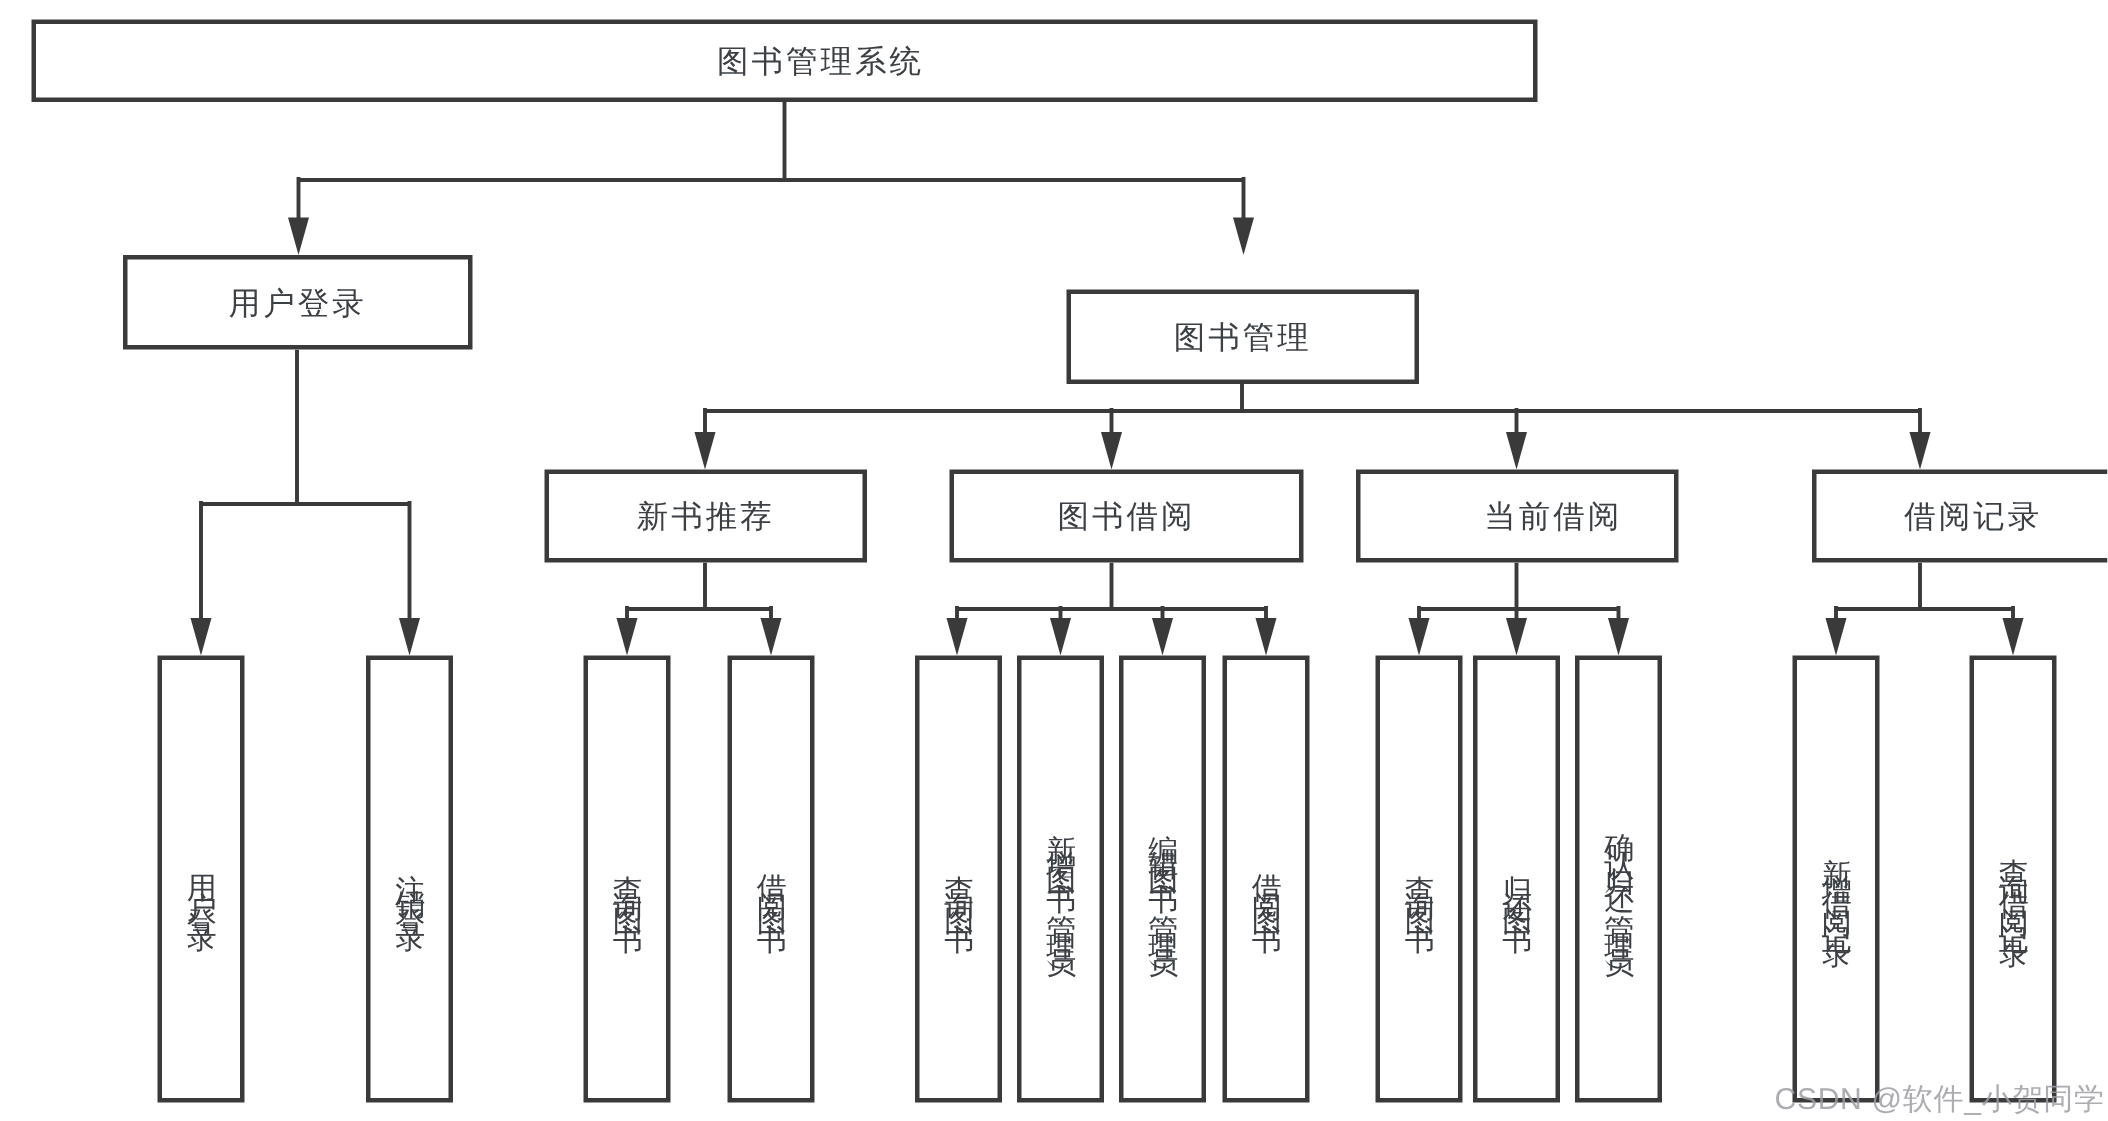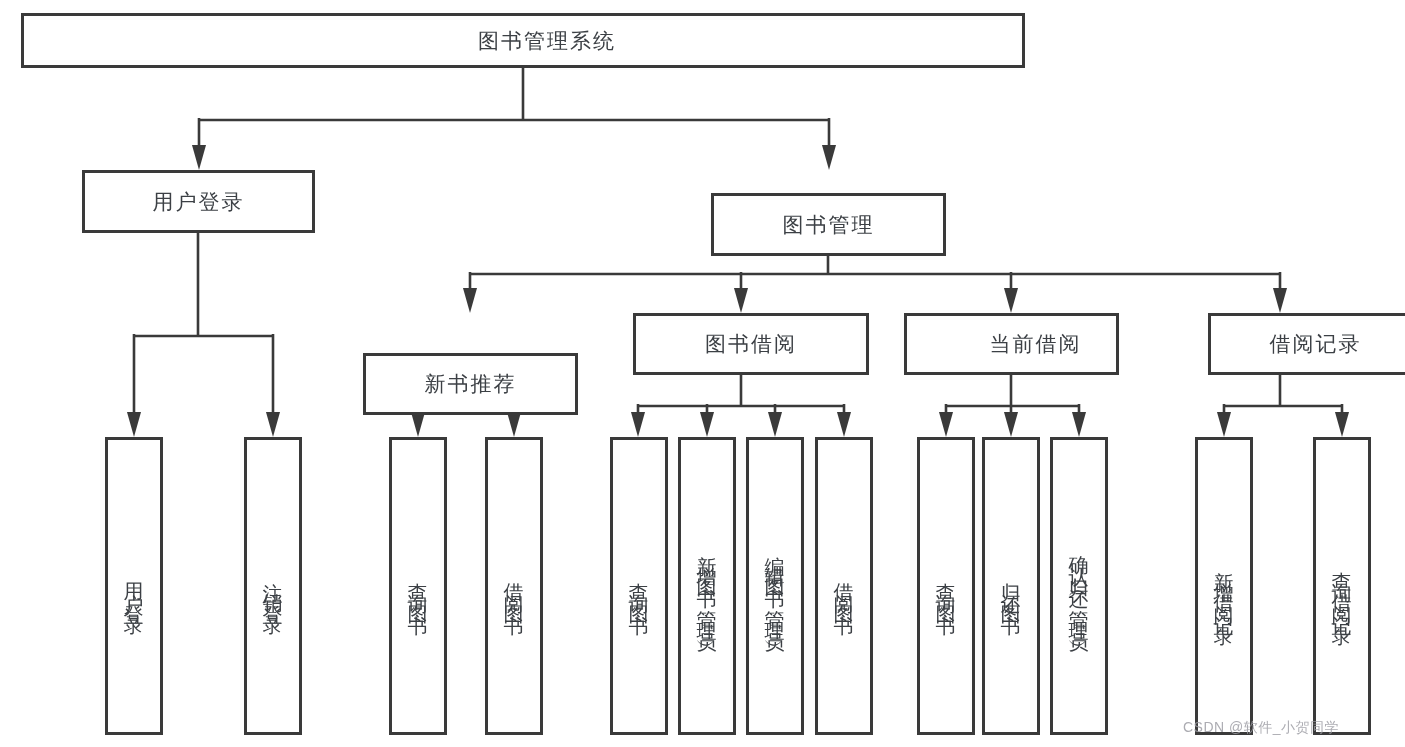--- a/index.html
+++ b/index.html
@@ -18,35 +18,35 @@
   .hbox { font-size:21px; letter-spacing:2px; font-weight:400; }
   .vbox {
     writing-mode:vertical-rl; text-orientation:mixed;
     font-size:20px; letter-spacing:11px; line-height:1.0;
     padding-top:6px;
   }
   
   .n-root   { left:21px;  top:13px;  width:1004px; height:55px;padding-left:48px; }
   .n-login  { left:82px;  top:170px; width:233px;  height:63px; }
   .n-mgmt   { left:711px; top:170px; width:235px;  height:63px;margin-top:23px; }
-  .n-rec    { left:363px; top:313px; width:215px;  height:62px;margin-top:40px; }
+  .n-rec    { left:363px; top:313px; width:215px;  height:62px; }
   .n-borrow { left:633px; top:313px; width:236px;  height:62px; }
   .n-cur    { left:904px; top:313px; width:215px;  height:62px;padding-left:48px; }
   .n-rec2   { left:1172px;top:313px; width:215px;  height:62px;margin-left:36px; }
   .leaf     { top:437px; width:58px; height:298px; }
   .l1  { left:105px; }  .l2  { left:244px; }
   .l3  { left:389px; }  .l4  { left:485px; }
   .l5  { left:610px; }  .l6  { left:678px; }
   .l7  { left:746px; }  .l8  { left:815px; }
   .l9  { left:917px; }  .l10 { left:982px; }
   .l11 { left:1050px; } .l12 { left:1195px; }
   .l13 { left:1313px; }
   .watermark {
     position:absolute; left:1183px; top:719px; z-index:5;
-    font-size:14px; color:rgba(158,158,164,0.85);
+    font-size:20px; color:rgba(158,158,164,0.85);
     letter-spacing:0.5px; white-space:nowrap;
   }
 </style>
 </head>
 <body>
 
 <div class="canvas">
 
   <svg class="connector-layer" width="1405" height="747" viewBox="0 0 1405 747">
     <path d="M523 68 V120 M199 120 H829 M199 118 V148 M829 118 V148

